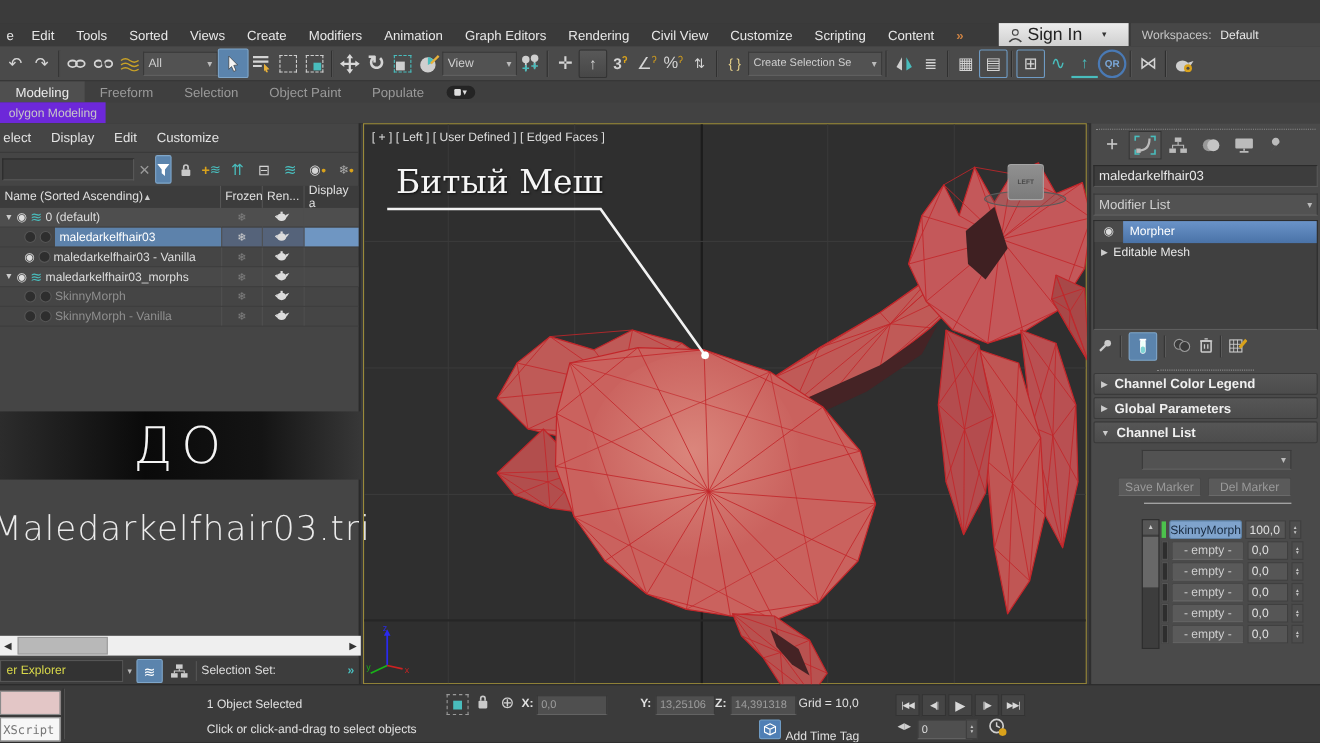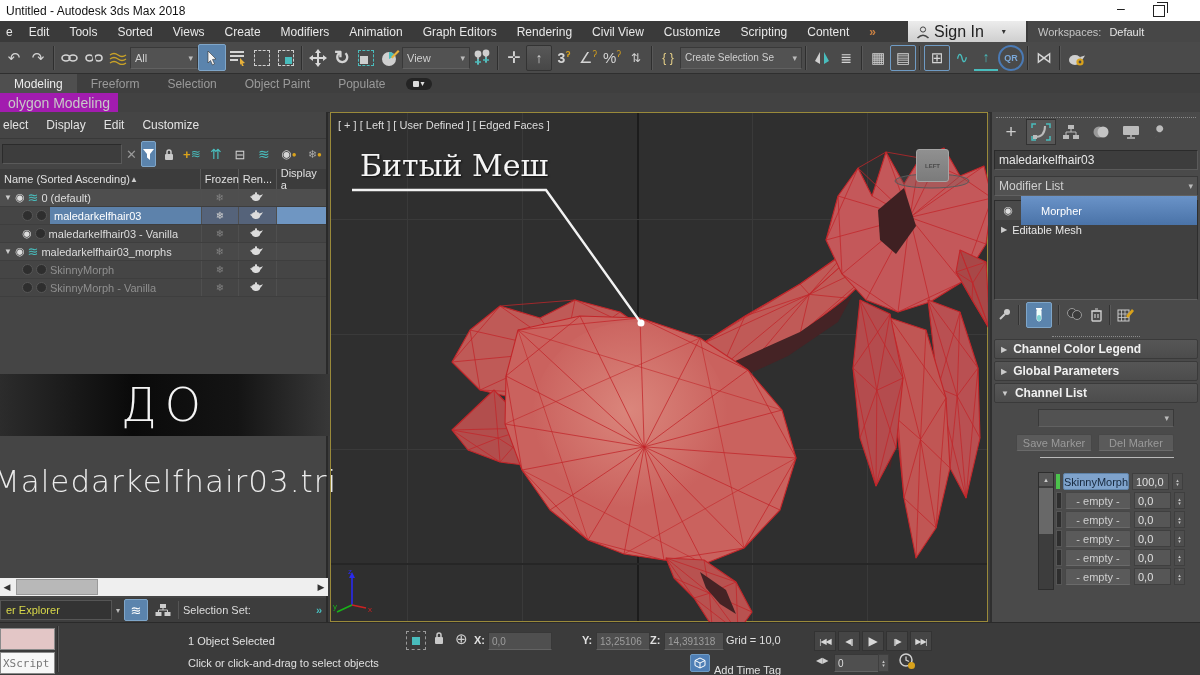--- a/index.html
+++ b/index.html
@@ -24,21 +24,21 @@
   #menubar{left:0;top:21px;width:1200px;height:21px;background:#3a3a3a;border-bottom:1px solid #2c2c2c;}
   .menu-item{padding:0 10px;height:21px;display:flex;align-items:center;color:#e8e8e8;font-size:12px;}
   .menu-item::first-letter{text-decoration:underline;}
   
   #toolbar{left:0;top:42px;width:1200px;height:32px;background:#4a4a4a;border-bottom:1px solid #2f2f2f;padding:0 2px;box-sizing:border-box;}
   
   #ribbon{left:0;top:74px;width:1200px;height:19px;background:#3f3f3f;}
   .rtab{padding:0 14px;height:19px;display:flex;align-items:center;color:#9a9a9a;font-size:12px;}
   .rtab.active{background:#4f4f4f;color:#ececec;}
   #pmstrip{left:0;top:93px;width:1200px;height:19px;background:#424242;border-bottom:1px solid #2d2d2d;}
-  #pmtab{padding:0 8px;height:19px;display:flex;align-items:center;background:#a21caf;color:#c8c8c8;font-size:14px;text-align:right;}
+  #pmtab{padding:0 8px;height:19px;display:flex;align-items:center;background:#6d28d9;color:#c8c8c8;font-size:11px;text-align:right;}
   
   #explorer{left:0;top:112px;width:326px;height:510px;background:#454545;border-right:2px solid #2a2a2a;}
   .xmenu{padding:0 9px;color:#e3e3e3;font-size:12px;height:26px;display:flex;align-items:center;}
   .hcell{border-right:1px solid #565656;box-sizing:border-box;height:20px;display:flex;align-items:center;padding:0 4px;background:#3c3c3c;color:#e0e0e0;}
   .xrow{display:flex;height:17px;align-items:stretch;font-size:11px;border-bottom:1px solid #3e3e3e;}
   .xcell{border-right:1px solid #4f4f4f;box-sizing:border-box;display:flex;align-items:center;justify-content:center;}
   .namecell{width:204px;justify-content:flex-start;gap:3px;padding-left:4px;box-sizing:border-box;}
   .dot{width:9px;height:9px;border-radius:50%;background:#2e2e2e;border:1px solid #565656;display:inline-block;flex:0 0 auto;}
   .teal{color:#49bdbd;}
   .gold{color:#d9a21b;}
@@ -77,26 +77,20 @@
          text-shadow:1px 1px 2px rgba(0,0,0,.7);}
   #viewcube{left:916px;top:149px;width:31px;height:31px;background:linear-gradient(#909090,#7b7b7b);
             border:1px solid #a5a5a5;border-radius:3px;display:flex;align-items:center;justify-content:center;
             font-size:6px;color:#4a4a4a;font-weight:bold;z-index:9;}
 </style>
 </head>
 <body>
 
 <div id="app">
 
-  <div class="abs flex" id="titlebar">
-    <span style="margin-left:6px">Untitled - Autodesk 3ds Max 2018</span>
-    <span class="abs" style="left:1110px;top:0;width:22px;height:21px;text-align:center;font-size:14px;color:#222;">–</span>
-    <span class="abs" style="left:1153px;top:5px;width:10px;height:10px;border:1px solid #222;background:#fff;"></span>
-    <span class="abs" style="left:1157px;top:2px;width:10px;height:10px;border:1px solid #222;border-bottom:none;border-left:none;"></span>
-  </div>
 
   <div class="abs flex" id="menubar">
     <span class="menu-item" style="padding:0 6px">e</span>
     <span class="menu-item">Edit</span>
     <span class="menu-item">Tools</span>
     <span class="menu-item">Sorted</span>
     <span class="menu-item">Views</span>
     <span class="menu-item">Create</span>
     <span class="menu-item">Modifiers</span>
     <span class="menu-item">Animation</span>
@@ -703,21 +697,21 @@
         <span>maledarkelfhair03</span>
       </div>
     <div class="dd" style="margin:6px 2px 0;height:18px;font-size:12px">
       <span>Modifier List</span>
       <span class="car">▾</span>
     </div>
 
     <div style="margin:4px 2px 0;height:98px;background:#404040;border:1px solid #2d2d2d;border-bottom-color:#5e5e5e">
       <div class="flex" style="height:19px">
         <span class="flex" style="width:26px;height:19px;background:#4a4a4a;justify-content:center;font-size:11px">◉</span>
-        <span class="flex" style="flex:1;height:29px;background:linear-gradient(#6a93c8,#4a73a8);color:#fff;padding-left:20px">Morpher</span>
+        <span class="flex" style="flex:1;height:20px;background:linear-gradient(#6a93c8,#4a73a8);color:#fff;padding-left:6px">Morpher</span>
       </div>
       <div class="flex" style="height:19px;gap:5px;padding-left:6px;color:#e8e8e8">
         <span style="font-size:8px;color:#ccc">▶</span>
         <span>Editable Mesh</span>
       </div>
     </div>
 
     <div class="flex" style="height:30px;gap:6px;padding-left:6px">
       <span><svg width="14" height="14">
             <circle cx="9" cy="5" r="3" fill="#ccc"></circle>

